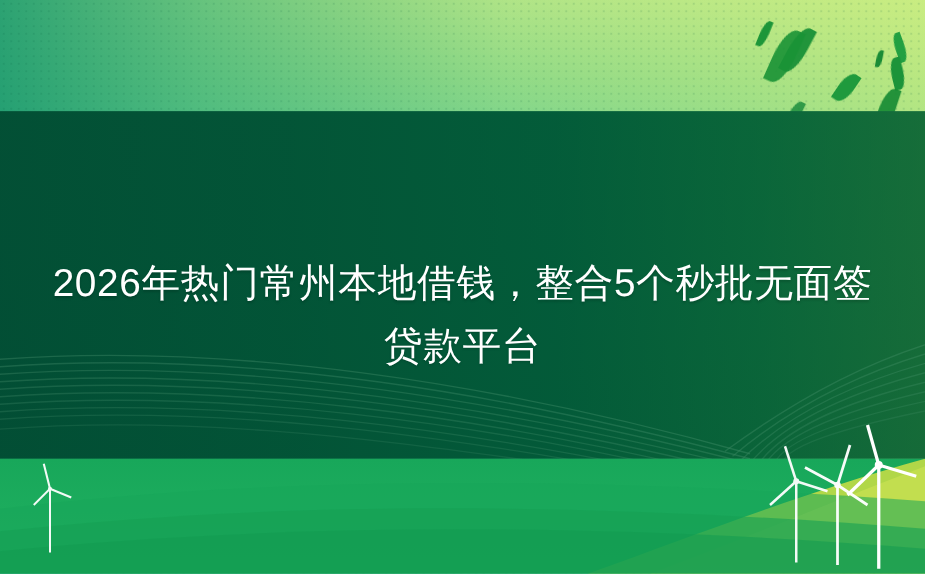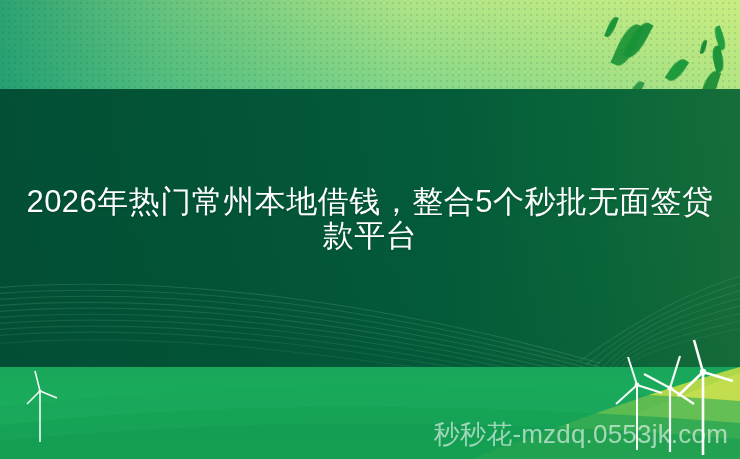--- a/index.html
+++ b/index.html
@@ -117,24 +117,24 @@
     left: 0;
     top: 185px;
     width: 740px;
     text-align: center;
     padding: 0 18px;
     box-sizing: border-box;
   }
   .title {
     color: #ffffff;
     font-size: 31px;
-    line-height: 34px;
+    line-height: 50px;
     letter-spacing: 0.5px;
     font-weight: 400;
-    margin: 0;
+    margin: 17px;
     text-shadow: 0 1px 2px rgba(0,0,0,0.18);
   }
 
   
   .watermark {
     position: absolute;
     right: 12px;
     bottom: 10px;
     color: rgba(255,255,255,0.58);
     font-size: 26px;
@@ -241,15 +241,14 @@
         <line x1="703" y1="372" x2="678" y2="396"></line>
         <circle cx="703" cy="372" r="3.2" fill="#ffffff" stroke="none"></circle>
       </g>
     </svg>
   </div>
 
   <div class="title-wrap">
     <h1 class="title">2026年热门常州本地借钱，整合5个秒批无面签贷款平台</h1>
   </div>
 
-  <div class="watermark">秒秒花-mzdq.0553jk.com</div>
 
 </div>
 
 </body></html>

